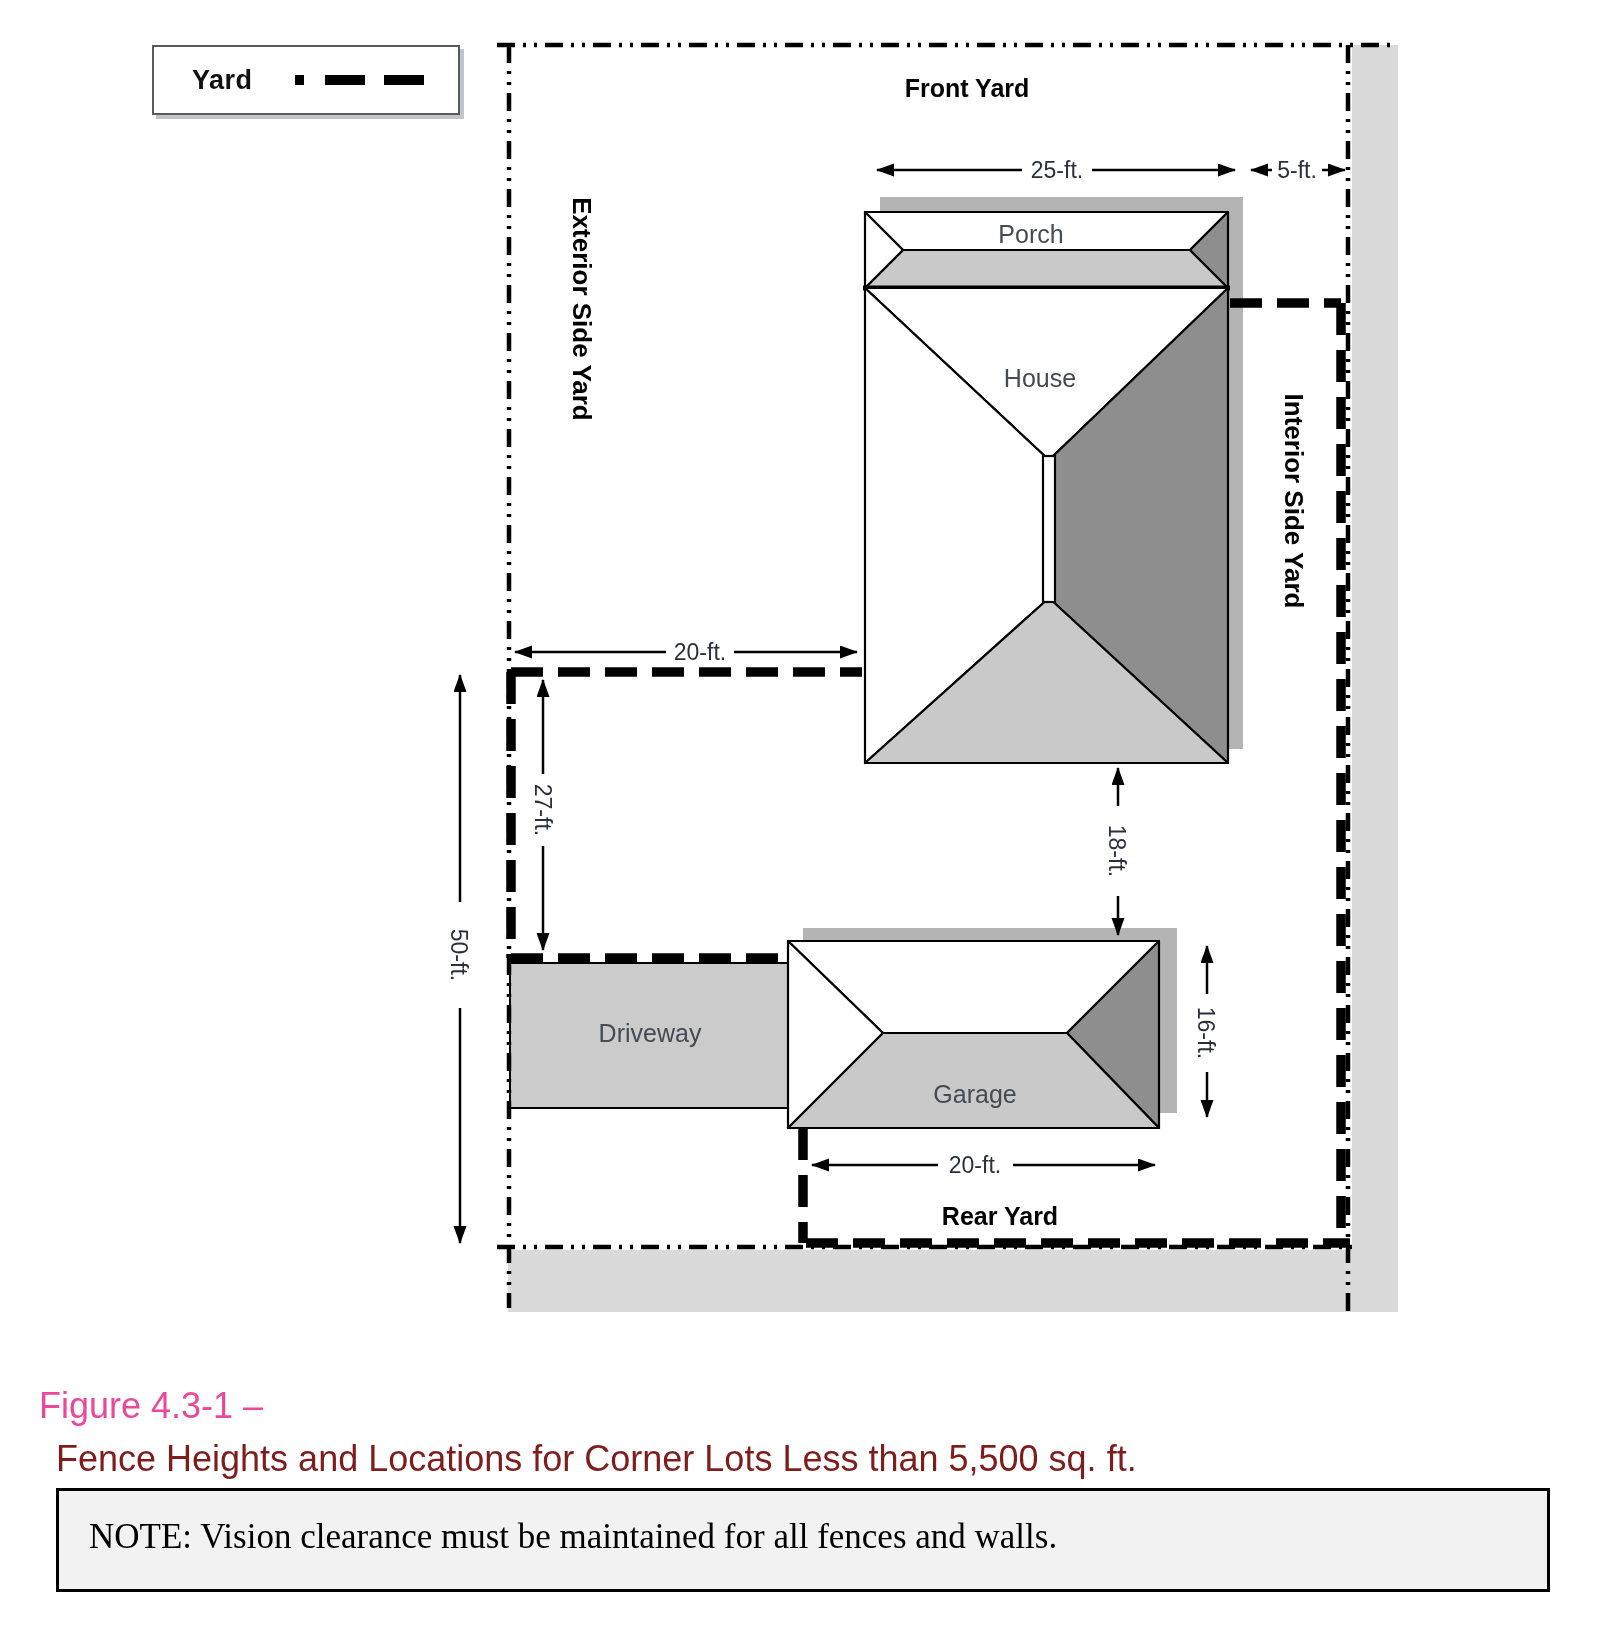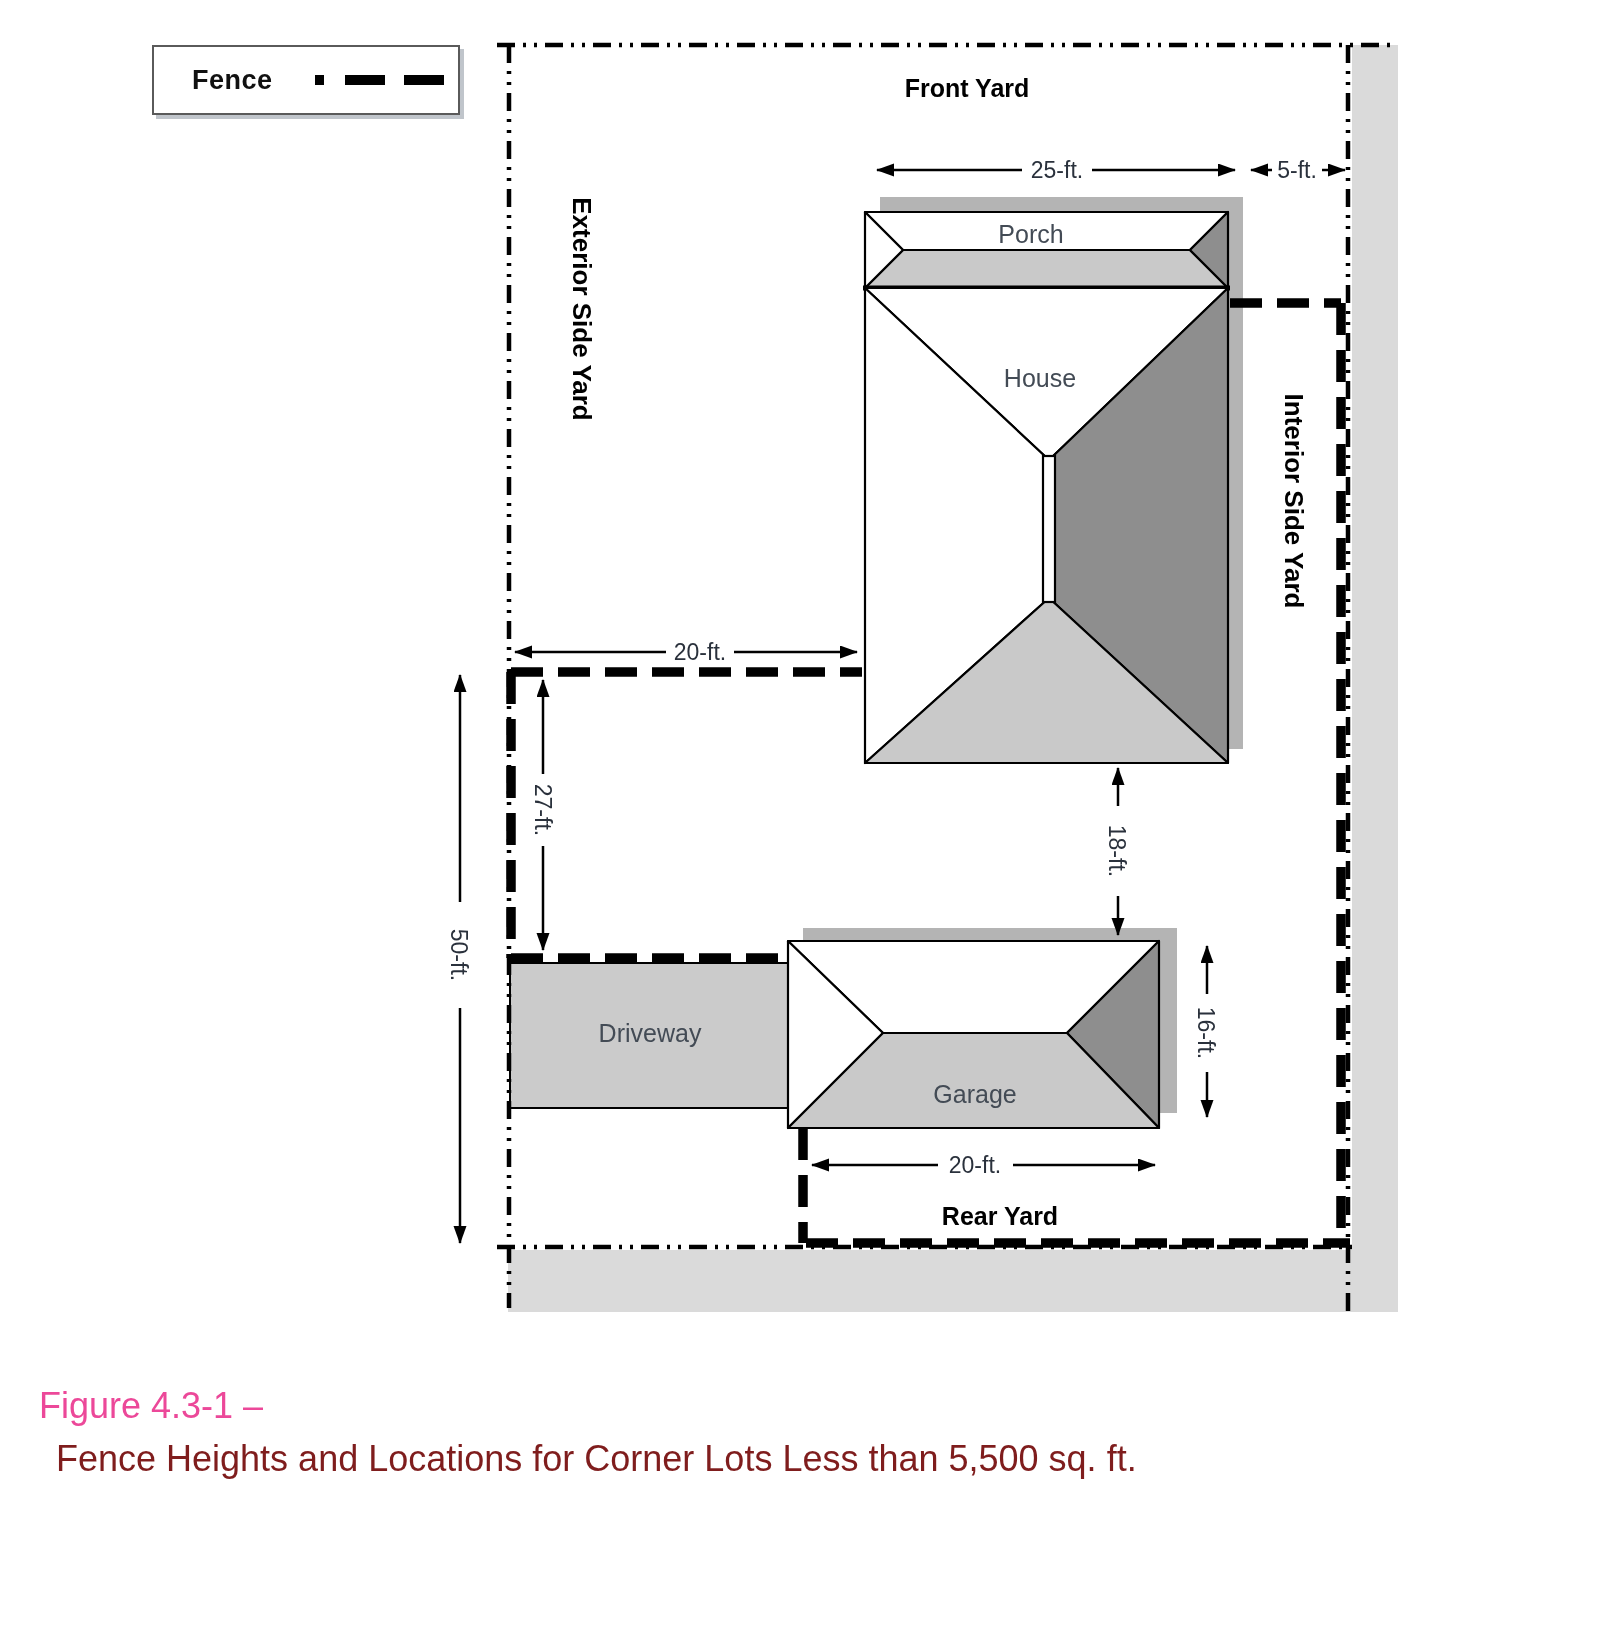--- a/index.html
+++ b/index.html
@@ -41,21 +41,21 @@
     position:absolute;left:30px;top:26px;
     font-family:"Liberation Serif",serif;font-size:35px;color:#000;
   }
 </style>
 </head>
 <body>
 
 <div class="page">
 
   <div class="legend">
-    <span class="legend-label">Fence</span>
+    <span class="legend-label">Yard</span>
     <span class="legend-swatch">
       <i class="d1"></i>
         <i class="d2"></i>
         <i class="d3"></i>
     </span>
   </div>
 
   <svg class="plan-svg" width="1606" height="1340" viewBox="0 0 1606 1340" xmlns="http://www.w3.org/2000/svg">
     <defs>
       <marker id="ah" markerUnits="userSpaceOnUse" markerWidth="19" markerHeight="14" refX="17" refY="6.5" orient="auto">
@@ -162,14 +162,17 @@
 
     <text class="yard-label" x="967" y="88" text-anchor="middle" dominant-baseline="central">Front Yard</text>
     <text class="yard-label" x="1000" y="1216" text-anchor="middle" dominant-baseline="central">Rear Yard</text>
     <text class="side-label" text-anchor="middle" dominant-baseline="central" transform="rotate(90 582 309)" x="582" y="309">Exterior Side Yard</text>
     <text class="side-label" text-anchor="middle" dominant-baseline="central" transform="rotate(90 1294 501)" x="1294" y="501">Interior Side Yard</text>
   </svg>
 
   <div class="caption-line1">Figure 4.3-1 –</div>
   <div class="caption-line2">Fence Heights and Locations for Corner Lots Less than 5,500 sq. ft.</div>
 
+  <div class="note-box">
+    <span class="note-text">NOTE: Vision clearance must be maintained for all fences and walls.</span>
+  </div>
 
 </div>
 
 </body></html>

